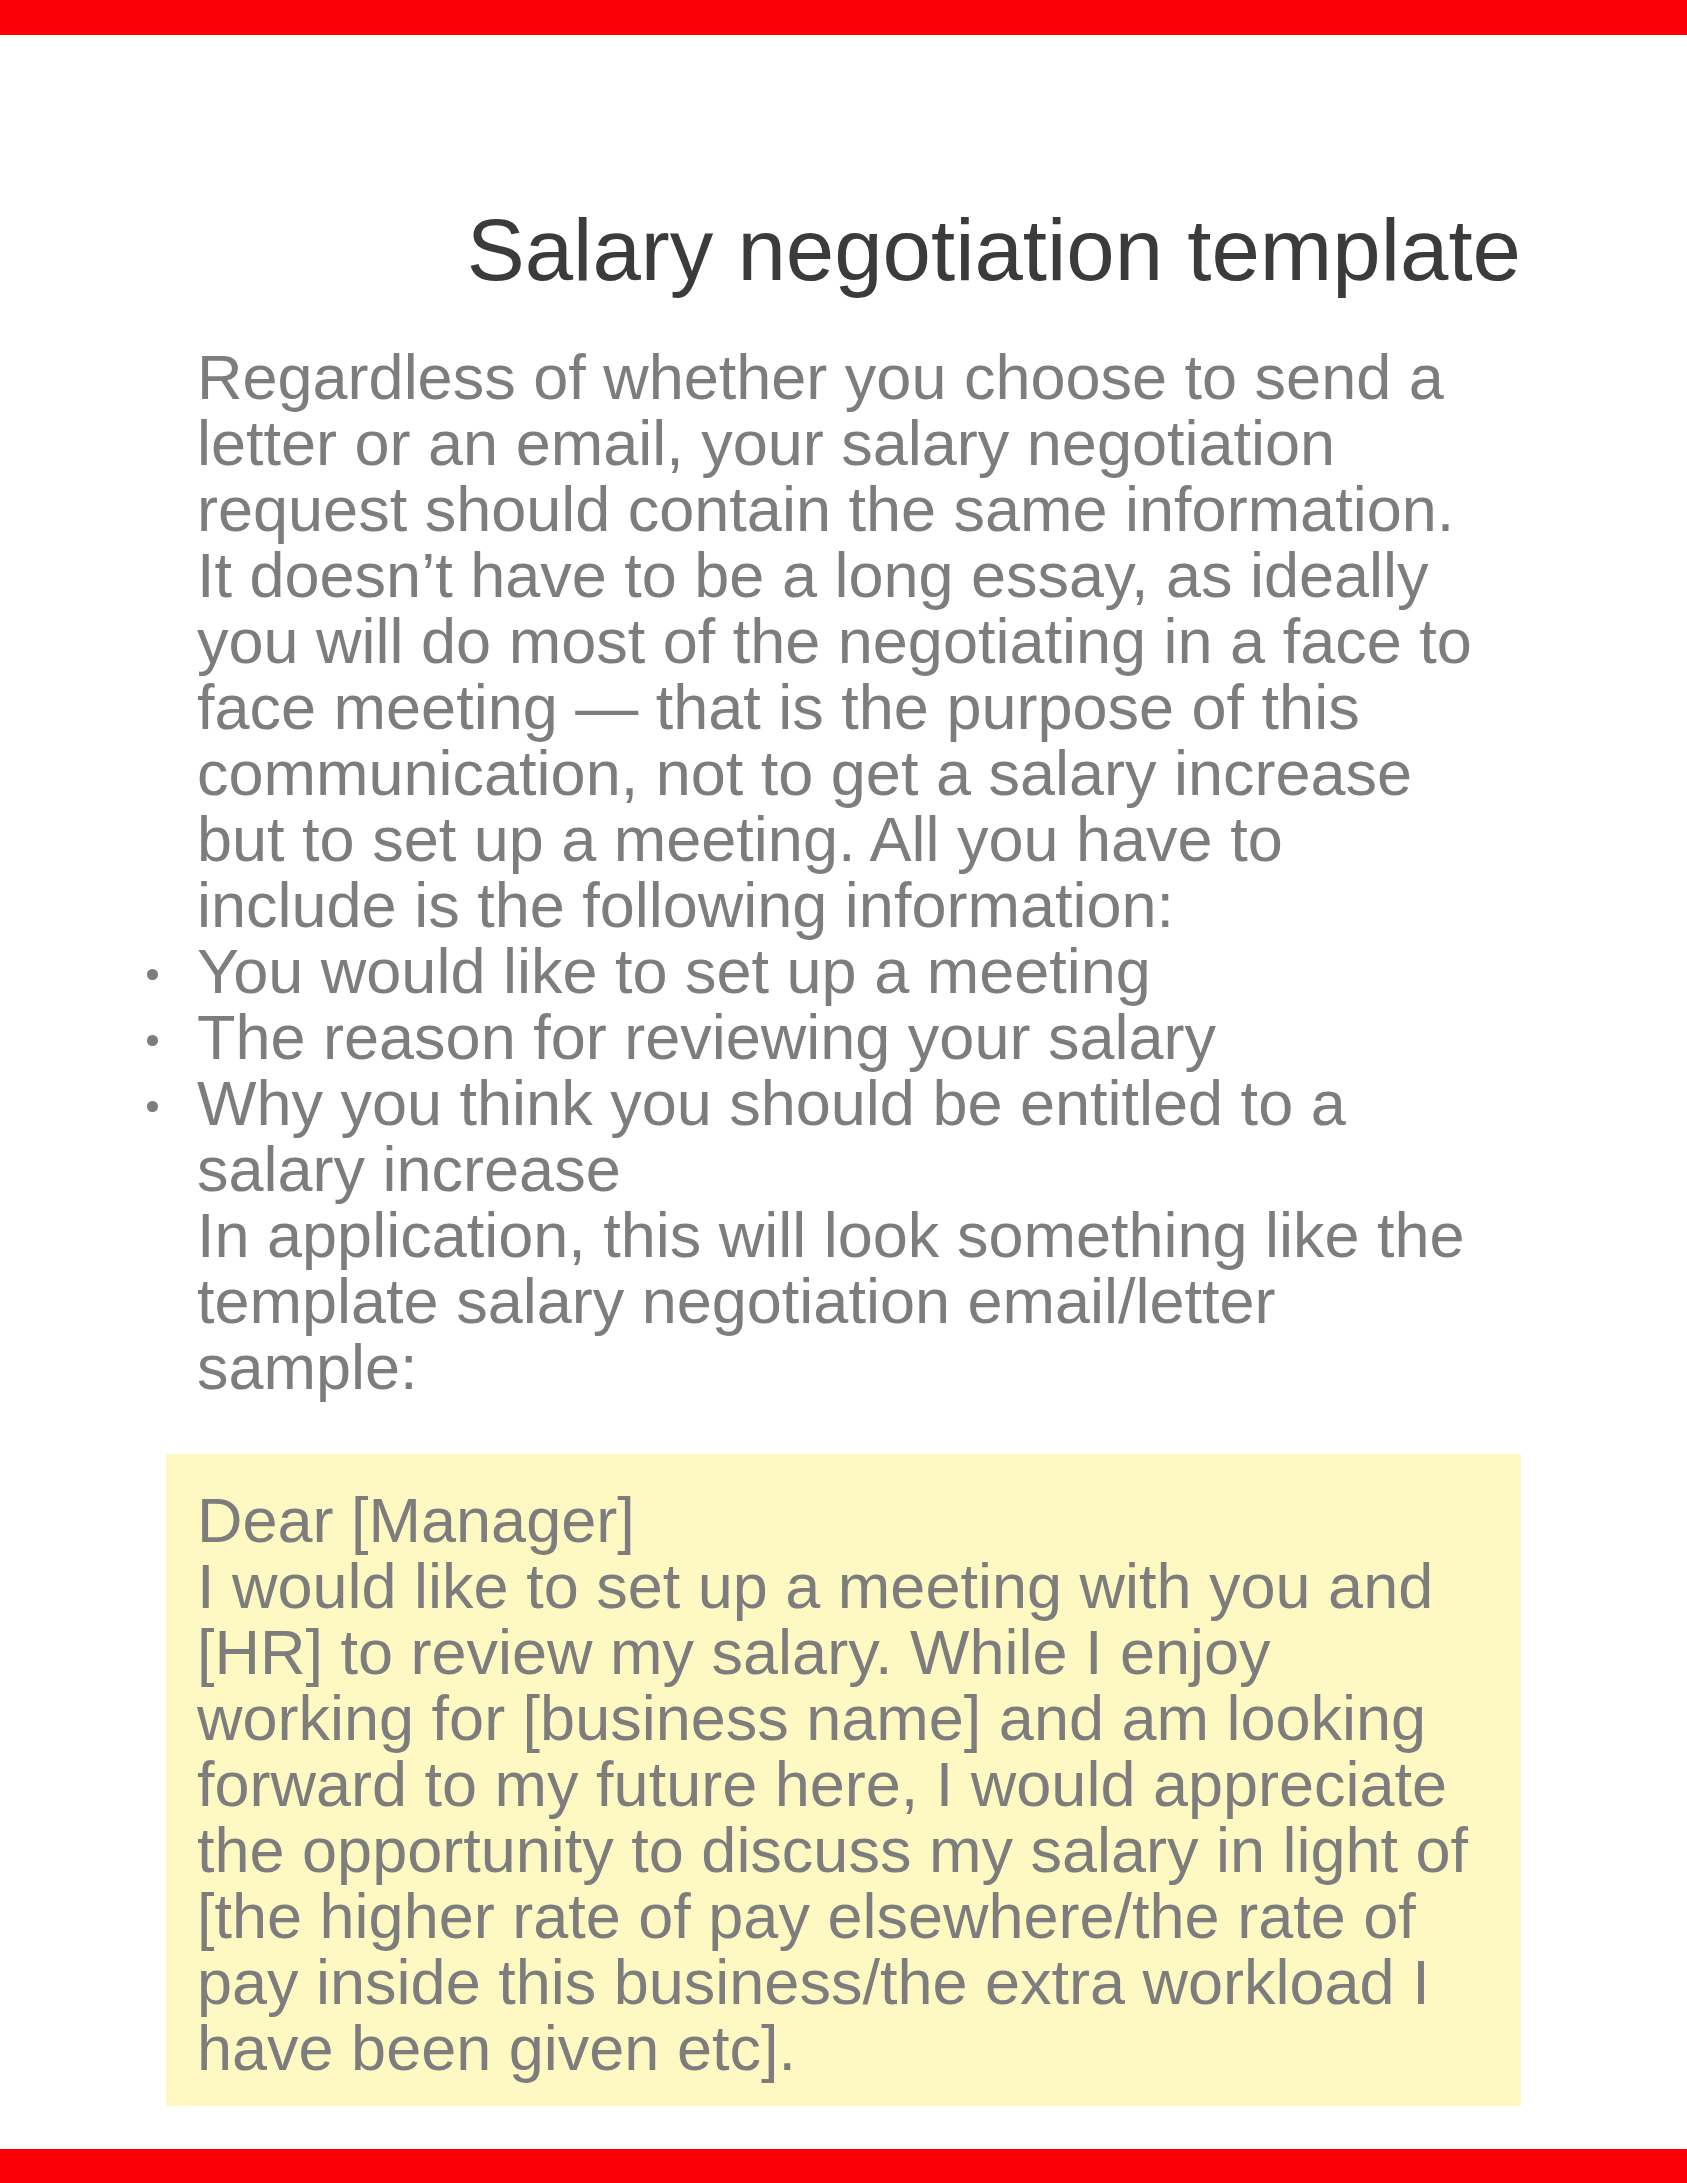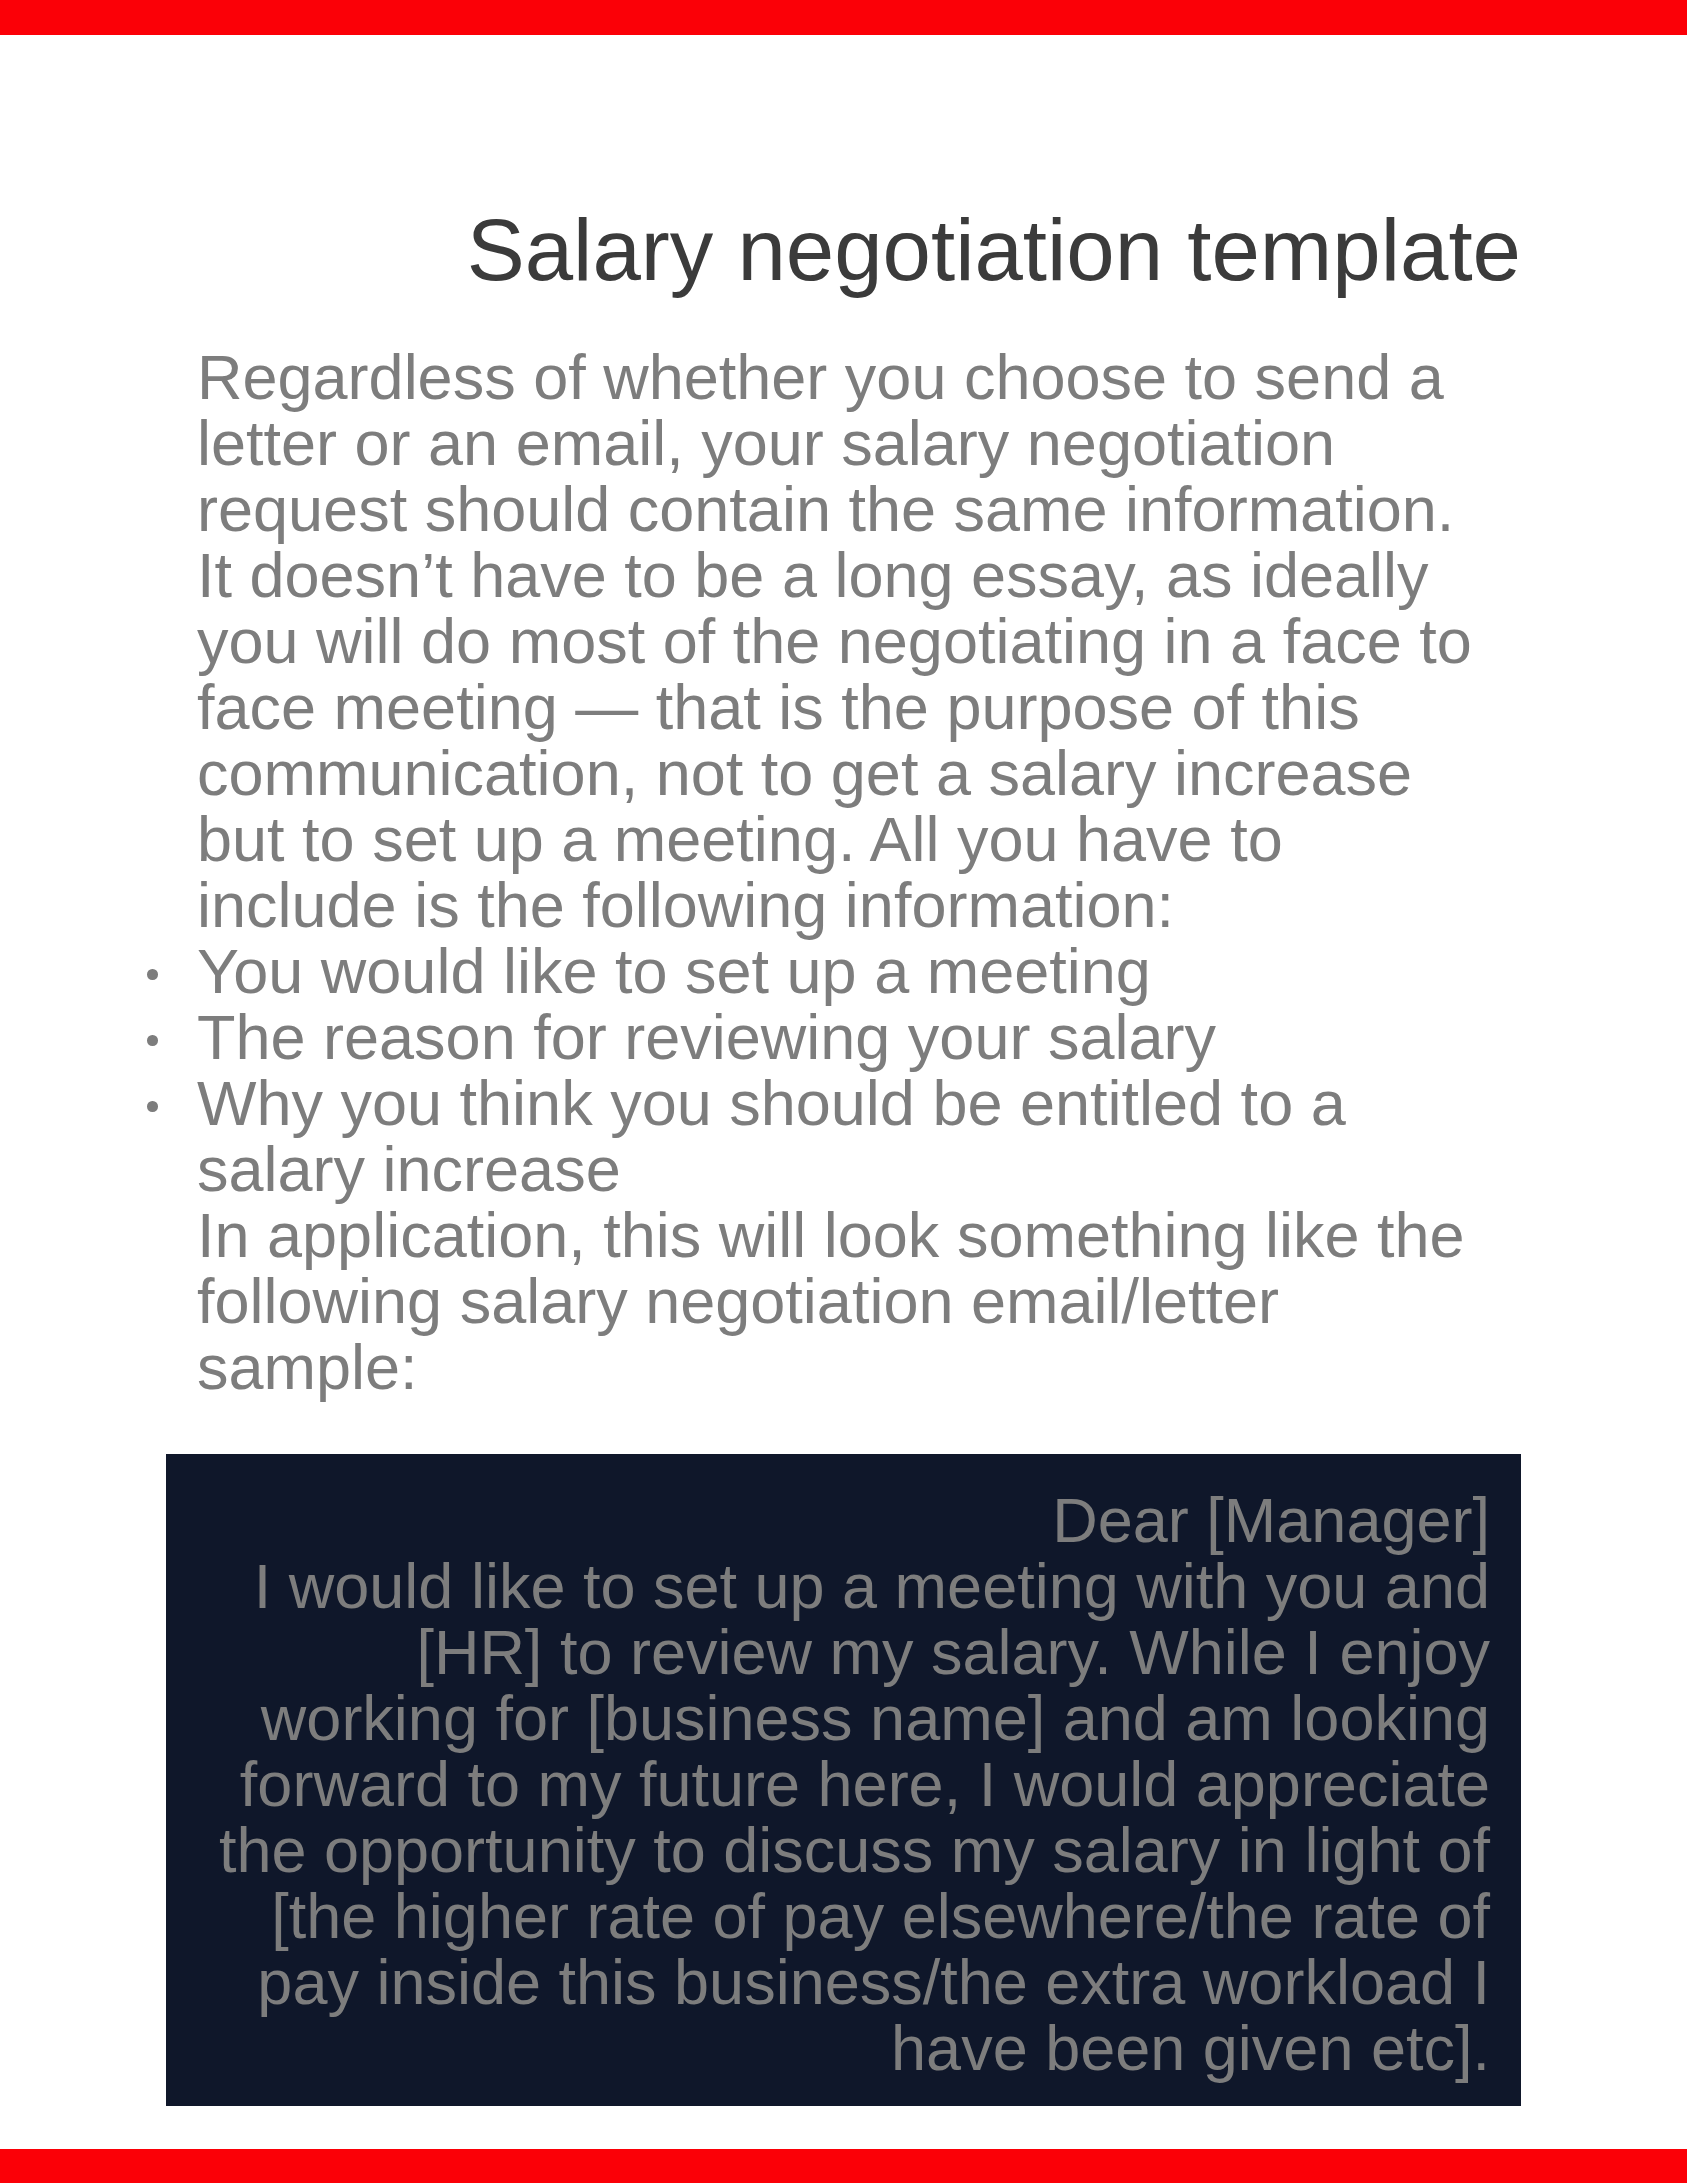--- a/index.html
+++ b/index.html
@@ -67,45 +67,44 @@
     left: -50px;
     top: 31px;
     width: 10.5px;
     height: 10.5px;
     border-radius: 50%;
     background: #7d7d7d;
   }
 
   .sample-box {
     margin-top: 54px;
-    background: #0f172a;
+    background: #fef9c3;
     padding: 33px 31px 24.5px 31px;
     width: 1293px;
-    text-align: right;
   }
   .sample-box p { margin: 0; }
 </style>
 </head>
 <body>
 
 <div class="red-bar top"></div>
 
 <main class="page">
 
   <h1 class="doc-title">Salary negotiation template</h1>
 
   <p class="body-text intro">Regardless of whether you choose to send a letter or an email, your salary negotiation request should contain the same information. It doesn’t have to be a long essay, as ideally you will do most of the negotiating in a face to face meeting — that is the purpose of this communication, not to get a salary increase but to set up a meeting. All you have to include is the following information:</p>
 
   <ul class="bullet-list">
     <li class="body-text">You would like to set up a meeting</li>
     <li class="body-text">The reason for reviewing your salary</li>
     <li class="body-text">Why you think you should be entitled to a salary increase</li>
   </ul>
 
-  <p class="body-text lead-in">In application, this will look something like the following salary negotiation email/letter sample:</p>
+  <p class="body-text lead-in">In application, this will look something like the template salary negotiation email/letter sample:</p>
 
   <section class="sample-box">
     <p class="body-text">Dear [Manager]</p>
     <p class="body-text">I would like to set up a meeting with you and [HR] to review my salary. While I enjoy working for [business name] and am looking forward to my future here, I would appreciate the opportunity to discuss my salary in light of [the higher rate of pay elsewhere/the rate of pay inside this business/the extra workload I have been given etc].</p>
   </section>
 
 </main>
 
 <div class="red-bar bottom"></div>
 

